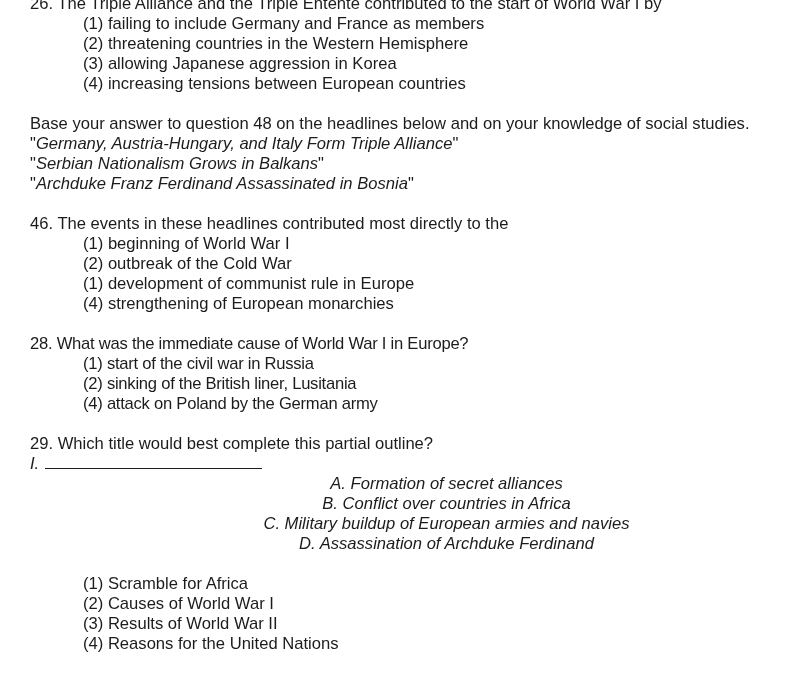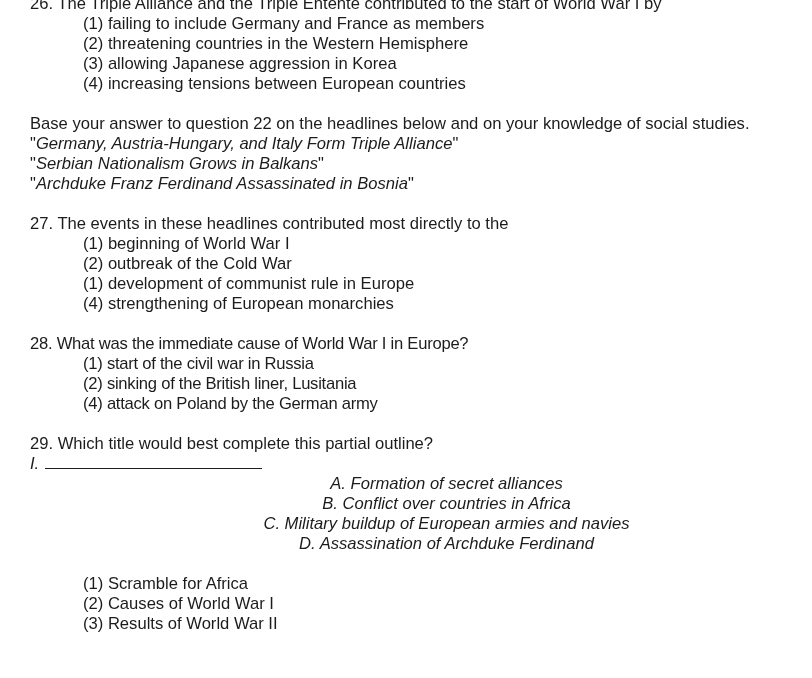--- a/index.html
+++ b/index.html
@@ -50,30 +50,30 @@
     <div class="line">26. The Triple Alliance and the Triple Entente contributed to the start of World War I by</div>
     <div class="line indent">(1) failing to include Germany and France as members</div>
     <div class="line indent">(2) threatening countries in the Western Hemisphere</div>
     <div class="line indent">(3) allowing Japanese aggression in Korea</div>
     <div class="line indent">(4) increasing tensions between European countries</div>
   </div>
 
   <div class="blank"></div>
 
   <div>
-    <div class="line">Base your answer to question 22 on the headlines below and on your knowledge of social studies.</div>
+    <div class="line">Base your answer to question 48 on the headlines below and on your knowledge of social studies.</div>
     <div class="line"><span class="quote-mark">"</span><span class="italic">Germany, Austria-Hungary, and Italy Form Triple Alliance</span><span class="quote-mark">"</span></div>
     <div class="line"><span class="quote-mark">"</span><span class="italic">Serbian Nationalism Grows in Balkans</span><span class="quote-mark">"</span></div>
     <div class="line"><span class="quote-mark">"</span><span class="italic">Archduke Franz Ferdinand Assassinated in Bosnia</span><span class="quote-mark">"</span></div>
   </div>
 
   <div class="blank"></div>
 
   <div>
-    <div class="line">27. The events in these headlines contributed most directly to the</div>
+    <div class="line">46. The events in these headlines contributed most directly to the</div>
     <div class="line indent">(1) beginning of World War I</div>
     <div class="line indent">(2) outbreak of the Cold War</div>
     <div class="line indent">(1) development of communist rule in Europe</div>
     <div class="line indent">(4) strengthening of European monarchies</div>
   </div>
 
   <div class="blank"></div>
 
   <div class="q28">
     <div class="line">28. What was the immediate cause of World War I in Europe?</div>
@@ -88,15 +88,16 @@
     <div class="line">29. Which title would best complete this partial outline?</div>
     <div class="line"><span class="italic">I.</span><span class="blank-line-rule"></span></div>
     <div class="line indent italic">A. Formation of secret alliances</div>
     <div class="line indent italic">B. Conflict over countries in Africa</div>
     <div class="line indent italic">C. Military buildup of European armies and navies</div>
     <div class="line indent italic">D. Assassination of Archduke Ferdinand</div>
     <div class="blank"></div>
     <div class="line indent">(1) Scramble for Africa</div>
     <div class="line indent">(2) Causes of World War I</div>
     <div class="line indent">(3) Results of World War II</div>
+    <div class="line indent">(4) Reasons for the United Nations</div>
   </div>
 
 </div>
 
 </body></html>

